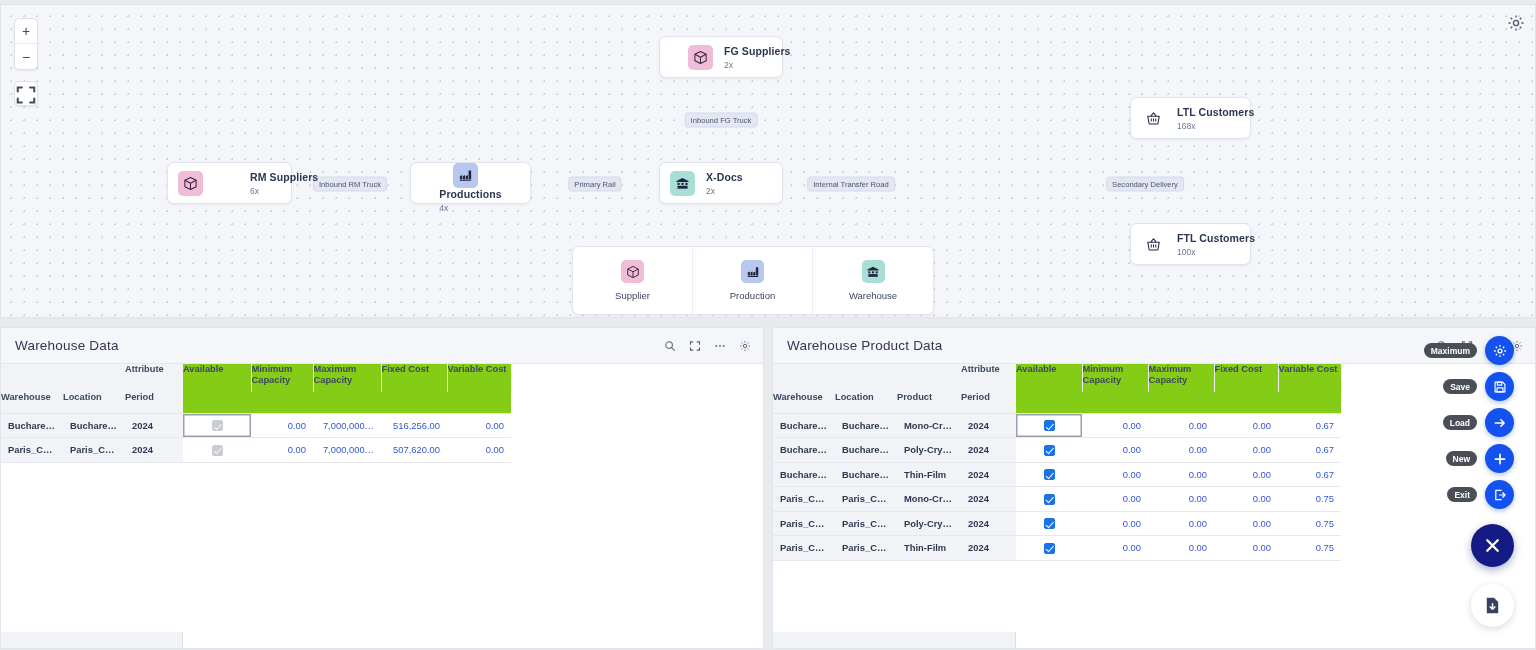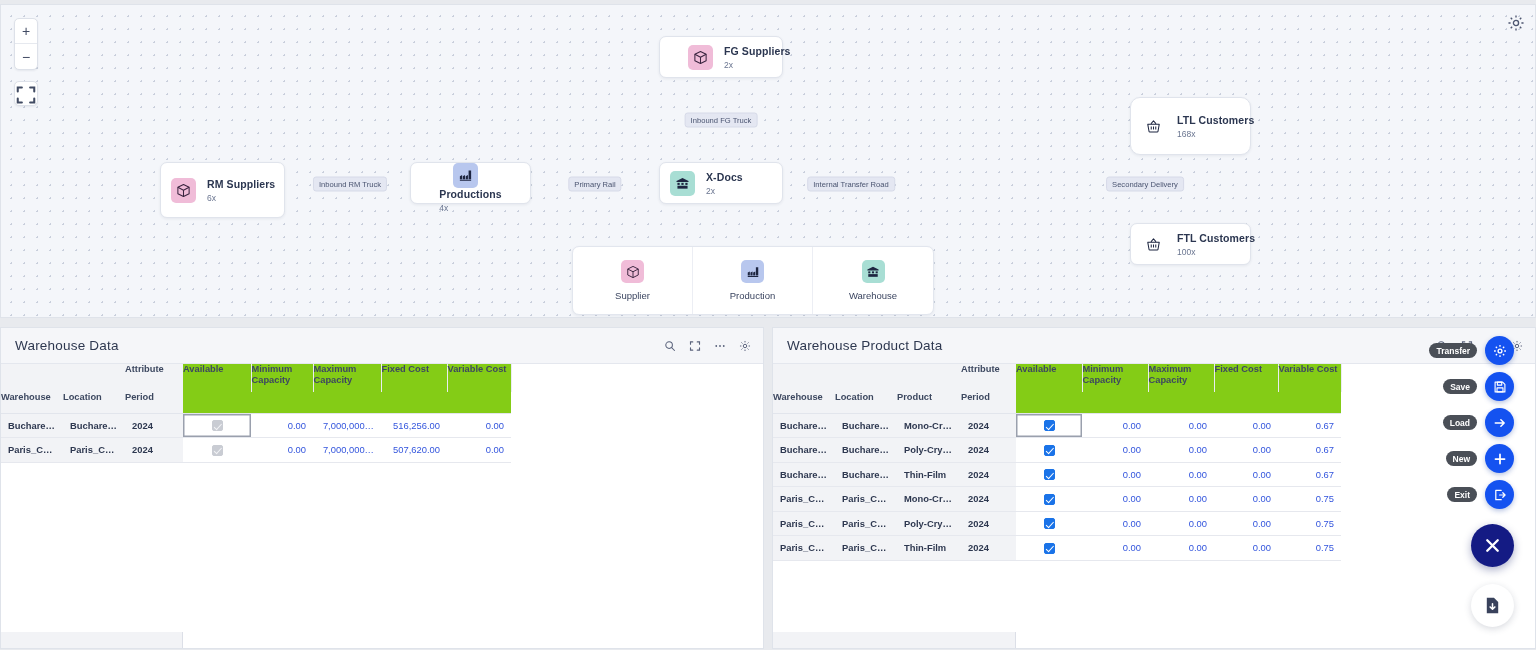--- a/index.html
+++ b/index.html
@@ -286,21 +286,21 @@
         <path d="M8 1.6 14 4.6v6.8L8 14.4 2 11.4V4.6z"></path>
           <path d="M2 4.6 8 7.7l6-3.1M8 7.7v6.7"></path>
       </svg>
     </div>
     <div class="node-txt">
       <div class="node-title">FG Suppliers</div>
       <div class="node-sub">2x</div>
     </div>
   </div>
 
-  <div class="node" style="left:159px;top:157px;width:125px;height:56px;">
+  <div class="node" style="left:166px;top:157px;width:125px;height:42px;gap:36px;">
     <div class="node-ico ico-pink">
       <svg viewBox="0 0 16 16" fill="none" stroke="#3a2540" stroke-width="1.1" stroke-linejoin="round">
         <path d="M8 1.6 14 4.6v6.8L8 14.4 2 11.4V4.6z"></path>
           <path d="M2 4.6 8 7.7l6-3.1M8 7.7v6.7"></path>
       </svg>
     </div>
     <div class="node-txt">
       <div class="node-title">RM Suppliers</div>
       <div class="node-sub">6x</div>
     </div>
@@ -328,21 +328,21 @@
         <rect x="2.6" y="10.4" width="10.8" height="3.1"></rect>
       </svg>
     </div>
     <div class="node-txt">
       <div class="node-title">X-Docs</div>
       <div class="node-sub">2x</div>
     </div>
   </div>
 
 
-  <div class="node" style="left:1129px;top:92px;width:121px;height:58px;border-radius:10px;">
+  <div class="node" style="left:1129px;top:92px;width:121px;height:42px;">
     <div class="node-ico ico-none">
       <svg viewBox="0 0 16 16" fill="none" stroke="#1d2540" stroke-width="1.1" stroke-linejoin="round">
         <path d="M5.3 5.2 8 1.9l2.7 3.3"></path>
           <path d="M1.9 5.7h12.2l-1.3 7.4a1 1 0 0 1-1 .8H4.2a1 1 0 0 1-1-.8z"></path>
         <path d="M5.6 8v3.2M8 8v3.2M10.4 8v3.2"></path>
       </svg>
     </div>
     <div class="node-txt">
       <div class="node-title">LTL Customers</div>
       <div class="node-sub">168x</div>
@@ -686,21 +686,21 @@
             </tr>
           </tbody>
       </table>
     </div>
   </div>
 </div>
 
 <div id="fabs">
 
   <div class="fab-row">
-    <span class="fab-tip">Transfer</span>
+    <span class="fab-tip">Maximum</span>
     <span class="fab">
       <svg viewBox="0 0 16 16" fill="none" stroke="#fff" stroke-width="1.5">
           <circle cx="8" cy="8" r="2.2"></circle>
           <path d="M8 1.2v2M8 12.8v2M14.8 8h-2M3.2 8h-2M12.8 3.2l-1.4 1.4M4.6 11.4l-1.4 1.4M12.8 12.8l-1.4-1.4M4.6 4.6 3.2 3.2"></path>
         </svg>
     </span>
   </div>
 
   <div class="fab-row">
     <span class="fab-tip">Save</span>

